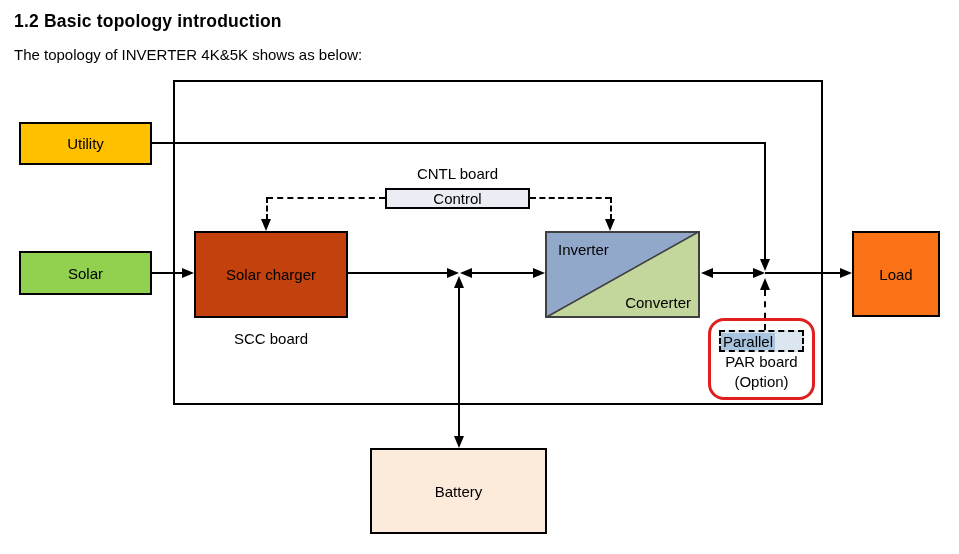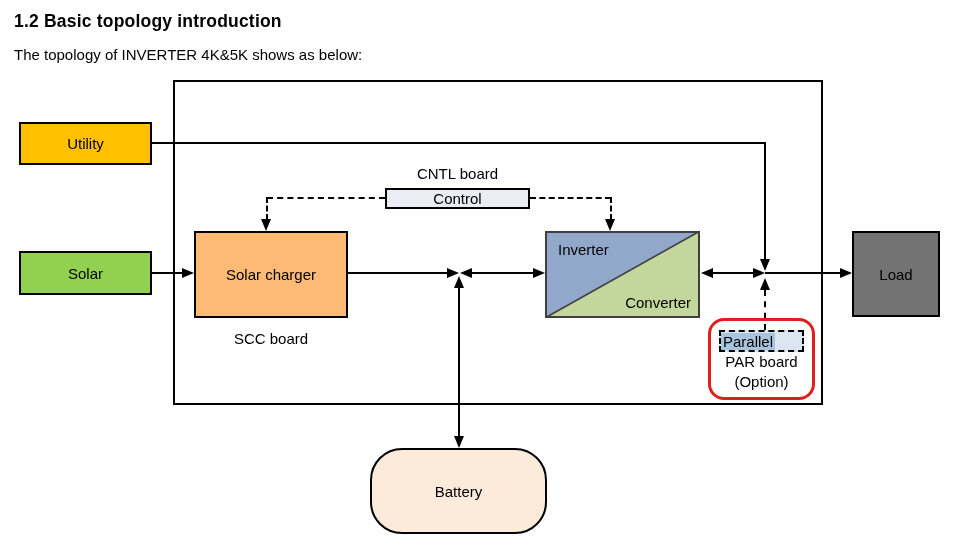--- a/index.html
+++ b/index.html
@@ -8,24 +8,24 @@
   .canvas { position:relative; width:959px; height:554px; background:#fff; overflow:hidden; }
 
   .page-title { position:absolute; left:14px; top:11px; font-size:17.5px; font-weight:bold; letter-spacing:.2px; }
   .page-subtitle { position:absolute; left:14px; top:46px; font-size:15px; }
 
   .enclosure { position:absolute; left:173px; top:80px; width:650px; height:325px; border:2px solid #000; background:transparent; }
 
   .node { position:absolute; border:2px solid #000; display:flex; align-items:center; justify-content:center; font-size:15px; }
   .utility { left:19px; top:122px; width:133px; height:43px; background:#FFC000; }
   .solar { left:19px; top:251px; width:133px; height:44px; background:#92D050; }
-  .charger { left:194px; top:231px; width:154px; height:87px; background:#fdba74; }
+  .charger { left:194px; top:231px; width:154px; height:87px; background:#c2410c; }
   .control { left:385px; top:188px; width:145px; height:21px; background:#EAEDF4; border-width:2px; }
-  .load { left:852px; top:231px; width:88px; height:86px; background:#737373; }
-  .battery { left:370px; top:448px; width:177px; height:86px; background:#FCEADA;border-radius:32px; }
+  .load { left:852px; top:231px; width:88px; height:86px; background:#f97316; }
+  .battery { left:370px; top:448px; width:177px; height:86px; background:#FCEADA; }
 
   .mainboard { position:absolute; left:545px; top:231px; width:155px; height:87px; }
   .mainboard svg { display:block; }
   .inv-label { position:absolute; left:13px; top:10px; font-size:15px; }
   .conv-label { position:absolute; right:9px; bottom:7px; font-size:15px; }
 
   .flabel { position:absolute; font-size:15px; text-align:center; }
   .scc-label { left:194px; top:330px; width:154px; }
   .cntl-label { left:385px; top:165px; width:145px; }
   .main-label { left:545px; top:330px; width:155px; }

